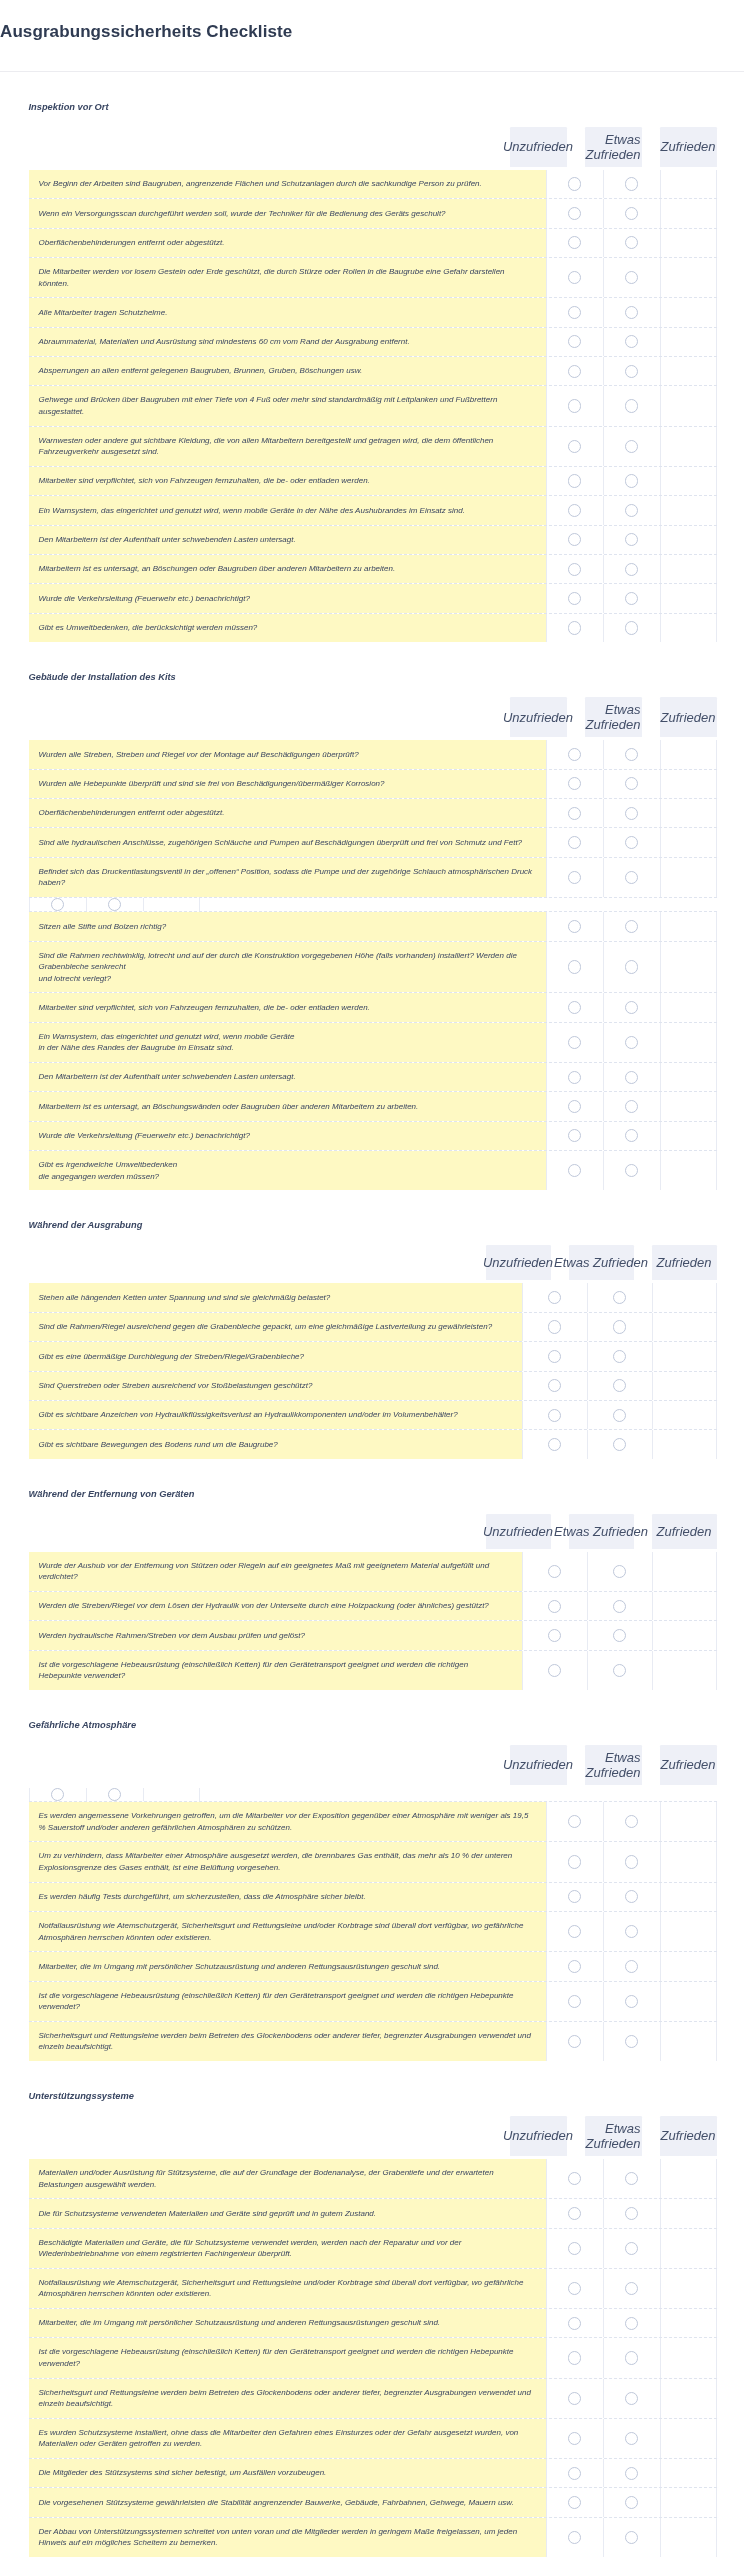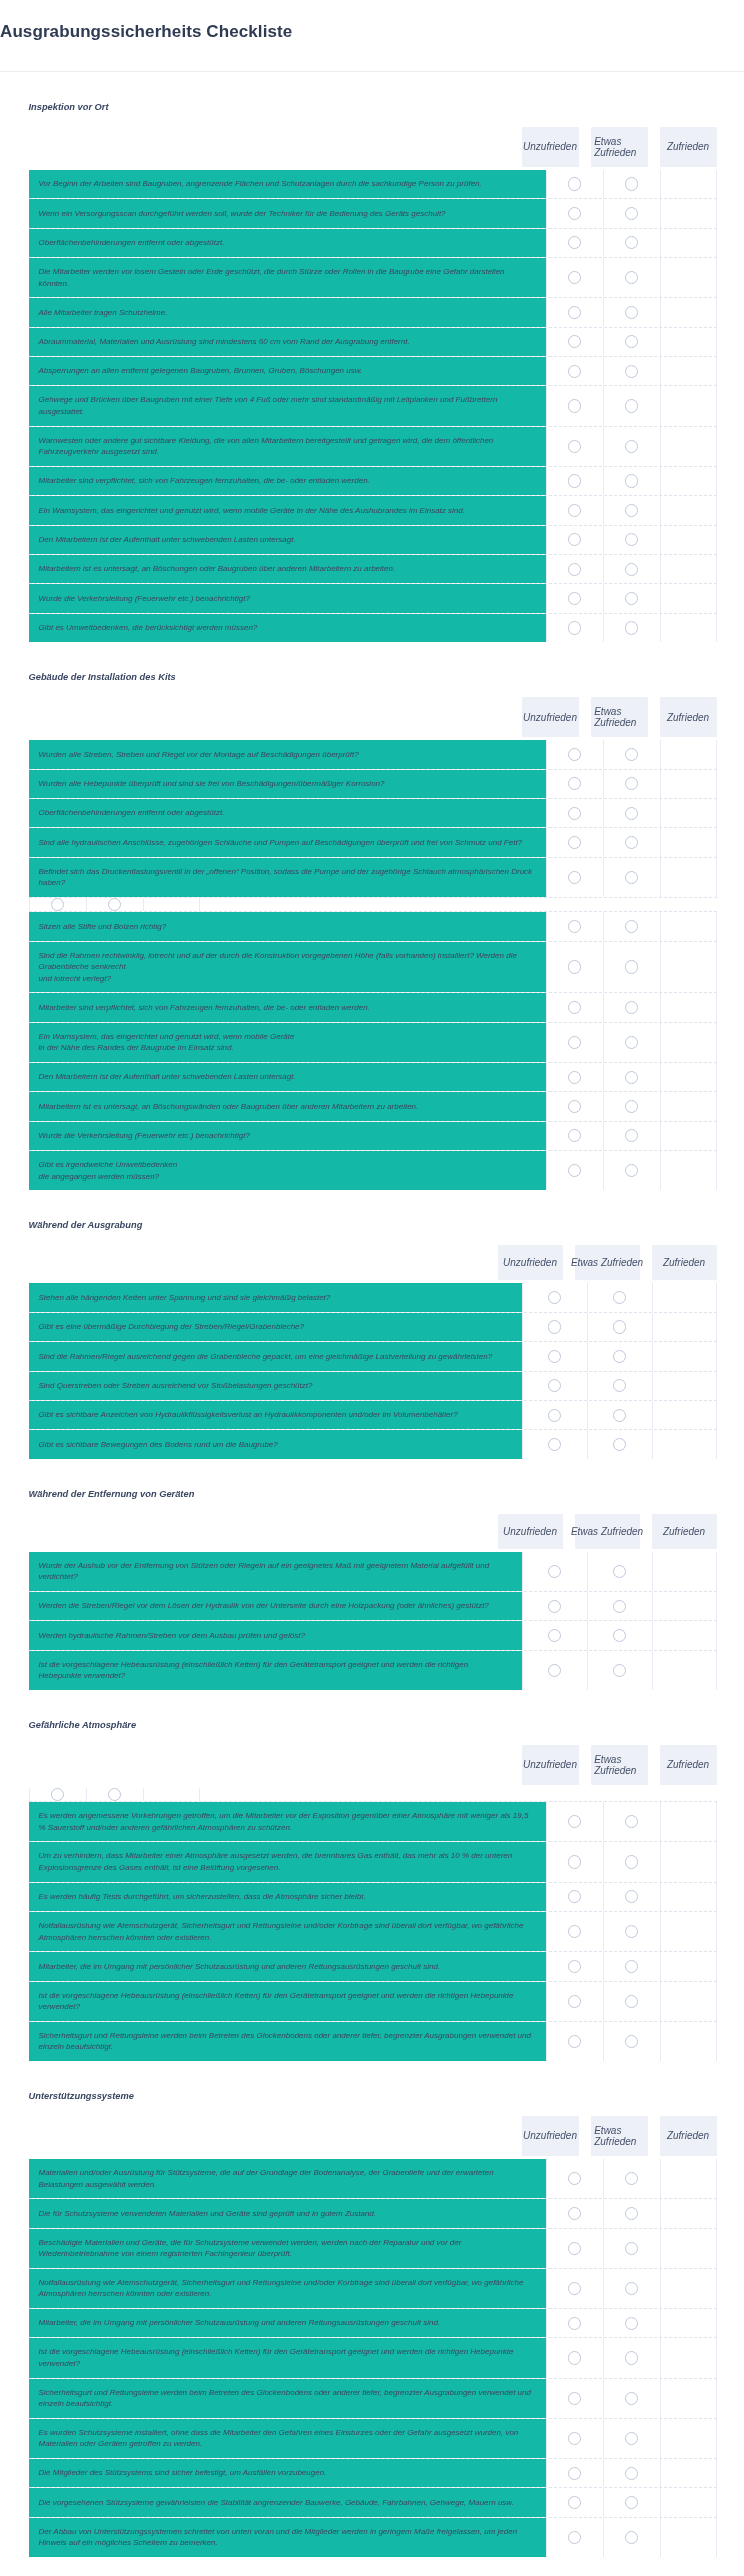--- a/index.html
+++ b/index.html
@@ -11,27 +11,27 @@
 
   .content { margin:0 28.5px; }
 
   
   .section { margin-top:30px;font-style:italic; }
   .section-title { font-size:9.3px; font-weight:700; color:#394662; }
   .survey { margin-top:15px; }
   .survey-head { display:flex; }
   .head-spacer { flex:1; }
   .head-cell { width:57px; min-height:40px; box-sizing:border-box; background:#eef0f7;
-               margin-left:12px; display:flex; align-items:center; justify-content:center;
-               text-align:left; font-size:10px; color:#434f69; padding:3.7px 3.7px; border-radius:1.2px 1.2px 0 0; }
+               margin-left:18px; display:flex; align-items:center; justify-content:center;
+               text-align:right; font-size:13px; color:#434f69; padding:3.7px 3.7px; border-radius:1.2px 1.2px 0 0; }
   .cols-wide .head-cell { width:65px; min-height:35px; white-space:nowrap; padding:3.7px 1.2px; }
   .survey-body { margin-top:3.1px; }
   .q-row { display:flex; align-items:stretch; }
   .q-row + .q-row { border-top:0.6px dashed #dfe4ef; }
-  .q-cell { flex:1; background:#14b8a6; padding:8px 10px; font-size:8px; line-height:1.45;
+  .q-cell { flex:1; background:#fef9c3; padding:8px 10px; font-size:8px; line-height:1.45;
             color:#3b4660; display:flex; align-items:center; white-space:pre-line; min-height:12.4px; }
   .rate-cell { width:57px; box-sizing:border-box; background:#ffffff; border-left:0.6px solid #e8ebf3;
                display:flex; align-items:center; justify-content:center; }
   .rate-cell:last-child { border-right:0.6px solid #e8ebf3; }
   .cols-wide .rate-cell { width:65px; }
   .radio { width:11.2px; height:11.2px; border:0.6px solid #bfc8da; border-radius:50%; background:#fff; display:block; }
 </style>
 </head>
 <body>
 
@@ -374,31 +374,31 @@
               <div class="q-cell">Stehen alle hängenden Ketten unter Spannung und sind sie gleichmäßig belastet?</div>
               <div class="rate-cell">
                 <span class="radio"></span>
               </div>
               <div class="rate-cell">
                 <span class="radio"></span>
               </div>
               <div class="rate-cell"></div>
             </div>
             <div class="q-row">
+              <div class="q-cell">Sind die Rahmen/Riegel ausreichend gegen die Grabenbleche gepackt, um eine gleichmäßige Lastverteilung zu gewährleisten?</div>
+              <div class="rate-cell">
+                <span class="radio"></span>
+              </div>
+              <div class="rate-cell">
+                <span class="radio"></span>
+              </div>
+              <div class="rate-cell"></div>
+            </div>
+            <div class="q-row">
               <div class="q-cell">Gibt es eine übermäßige Durchbiegung der Streben/Riegel/Grabenbleche?</div>
-              <div class="rate-cell">
-                <span class="radio"></span>
-              </div>
-              <div class="rate-cell">
-                <span class="radio"></span>
-              </div>
-              <div class="rate-cell"></div>
-            </div>
-            <div class="q-row">
-              <div class="q-cell">Sind die Rahmen/Riegel ausreichend gegen die Grabenbleche gepackt, um eine gleichmäßige Lastverteilung zu gewährleisten?</div>
               <div class="rate-cell">
                 <span class="radio"></span>
               </div>
               <div class="rate-cell">
                 <span class="radio"></span>
               </div>
               <div class="rate-cell"></div>
             </div>
             <div class="q-row">
               <div class="q-cell">Sind Querstreben oder Streben ausreichend vor Stoßbelastungen geschützt?</div>

